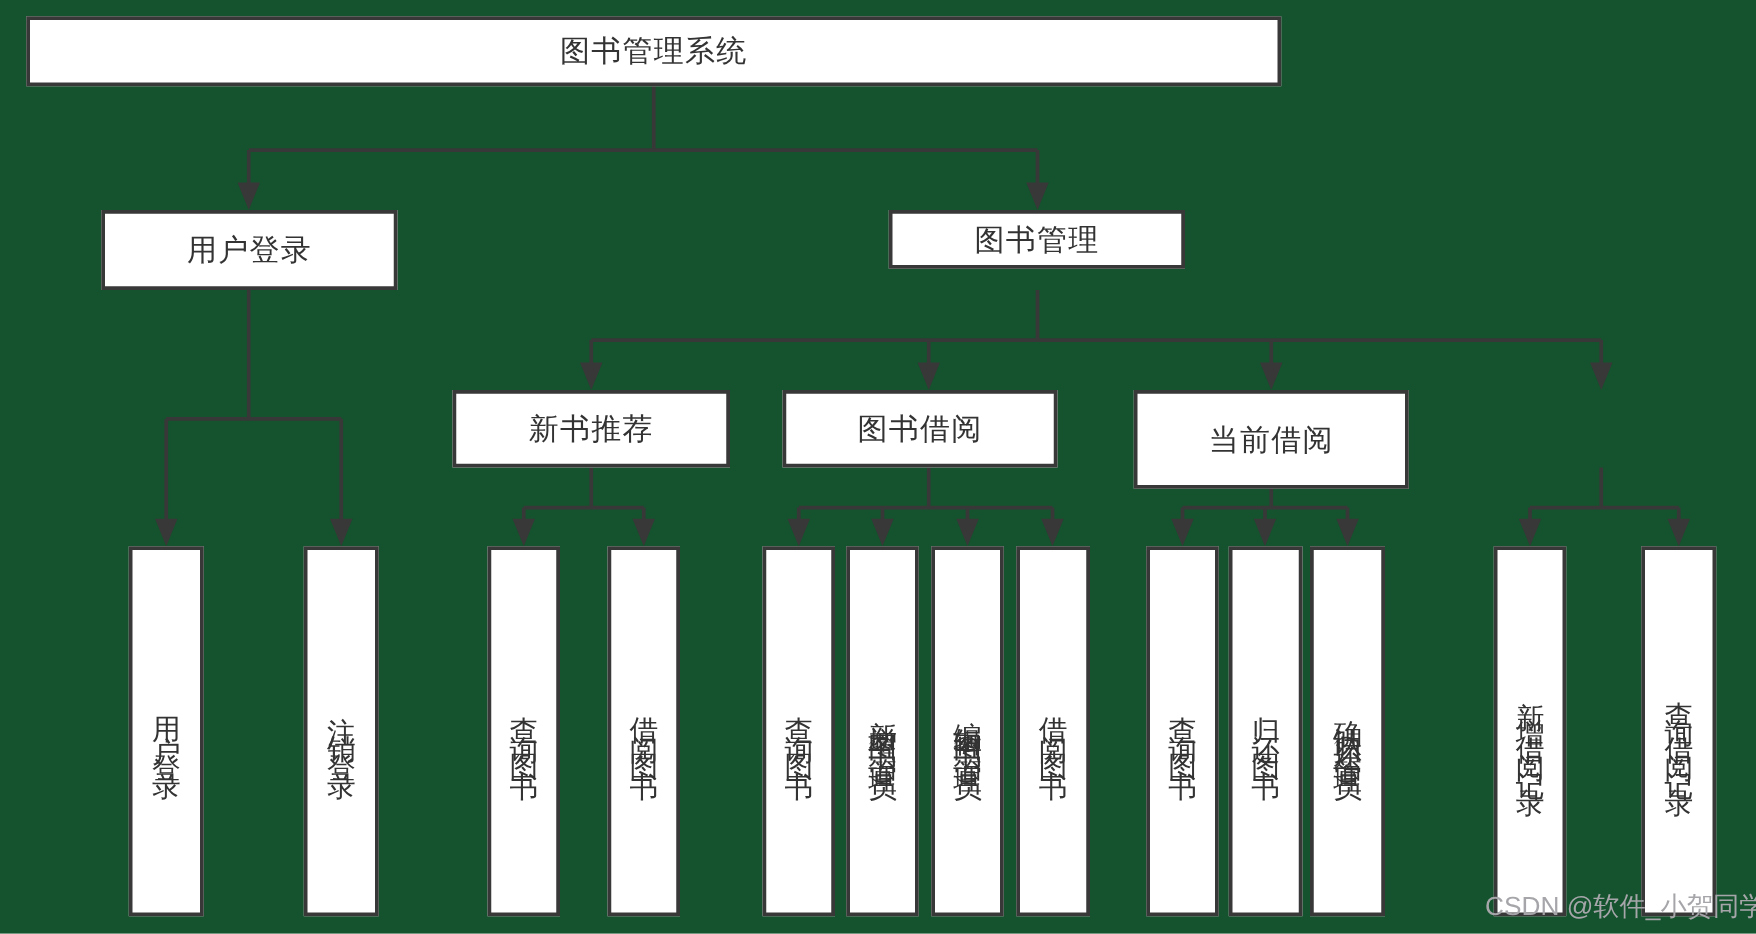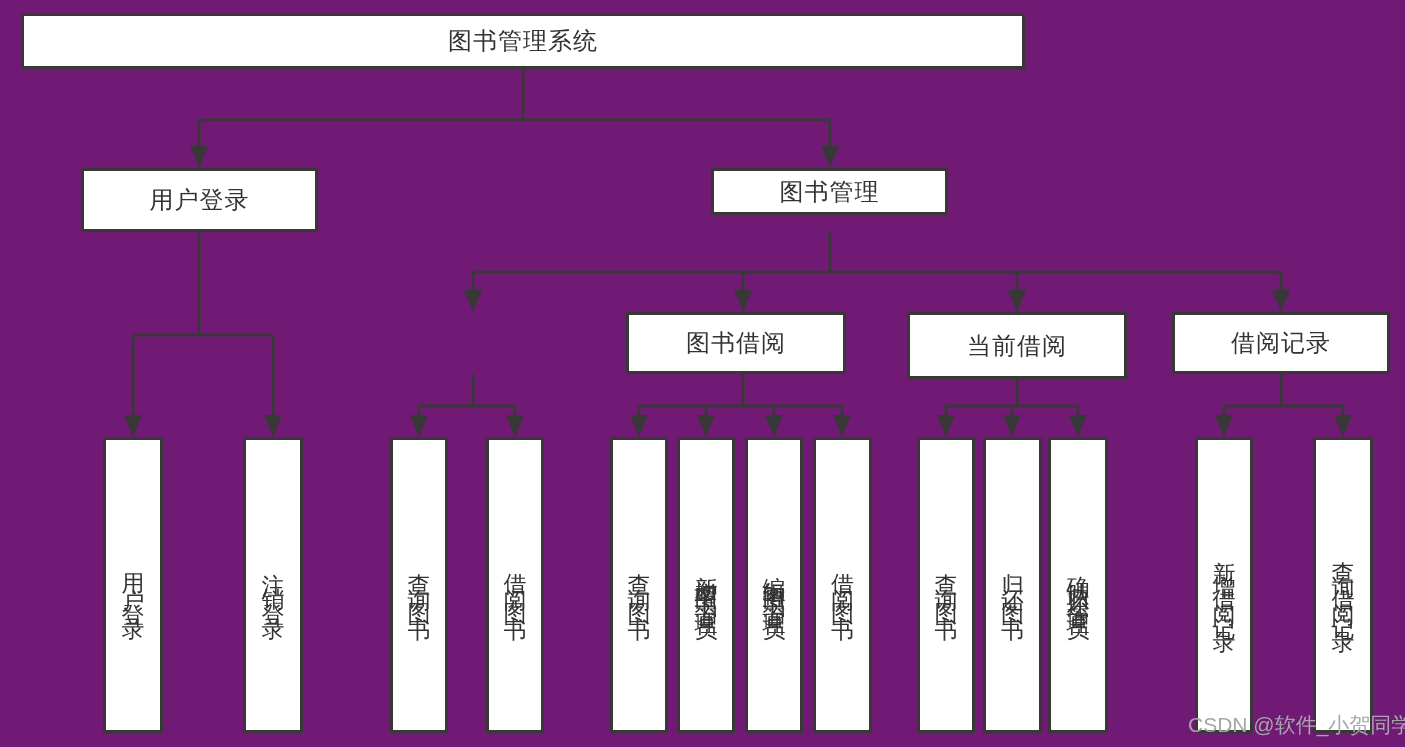--- a/index.html
+++ b/index.html
@@ -5,21 +5,21 @@
   html, body {
     margin: 0;
     padding: 0;
     background: #ffffff;
     font-family: "Liberation Sans", sans-serif;
   }
   .stage {
     position: relative;
     width: 1405px;
     height: 747px;
-    background: #701a75;
+    background: #14532d;
     overflow: hidden;
   }
   .wires {
     position: absolute;
     left: 0;
     top: 0;
     width: 1405px;
     height: 747px;
     pointer-events: none;
   }
@@ -97,23 +97,23 @@
     <use href="#arw" transform="translate(1078,437)"></use>
     <use href="#arw" transform="translate(1224,437)"></use>
     <use href="#arw" transform="translate(1343,437)"></use>
   </svg>
 
   <div class="node h" style="left:21px; top:13px; width:1004px; height:56px;">图书管理系统</div>
 
   <div class="node h" style="left:81px; top:168px; width:237px; height:64px;">用户登录</div>
   <div class="node h" style="left:711px; top:168px; width:237px; height:47px;">图书管理</div>
 
+  <div class="node h" style="left:362px; top:312px; width:222px; height:62px;">新书推荐</div>
   <div class="node h" style="left:626px; top:312px; width:220px; height:62px;">图书借阅</div>
-  <div class="node h" style="left:907px; top:312px; width:220px; height:67px;">当前借阅</div>
-  <div class="node h" style="left:1172px; top:312px; width:218px; height:62px;">借阅记录</div>
+  <div class="node h" style="left:907px; top:312px; width:220px; height:79px;">当前借阅</div>
 
   <div class="node v ls4" style="left:103px; width:60px;">
     <span>用户登录</span>
   </div>
   <div class="node v ls4" style="left:243px; width:60px;">
     <span>注销登录</span>
   </div>
   <div class="node v ls4" style="left:390px; width:58px;">
     <span>查询图书</span>
   </div>

